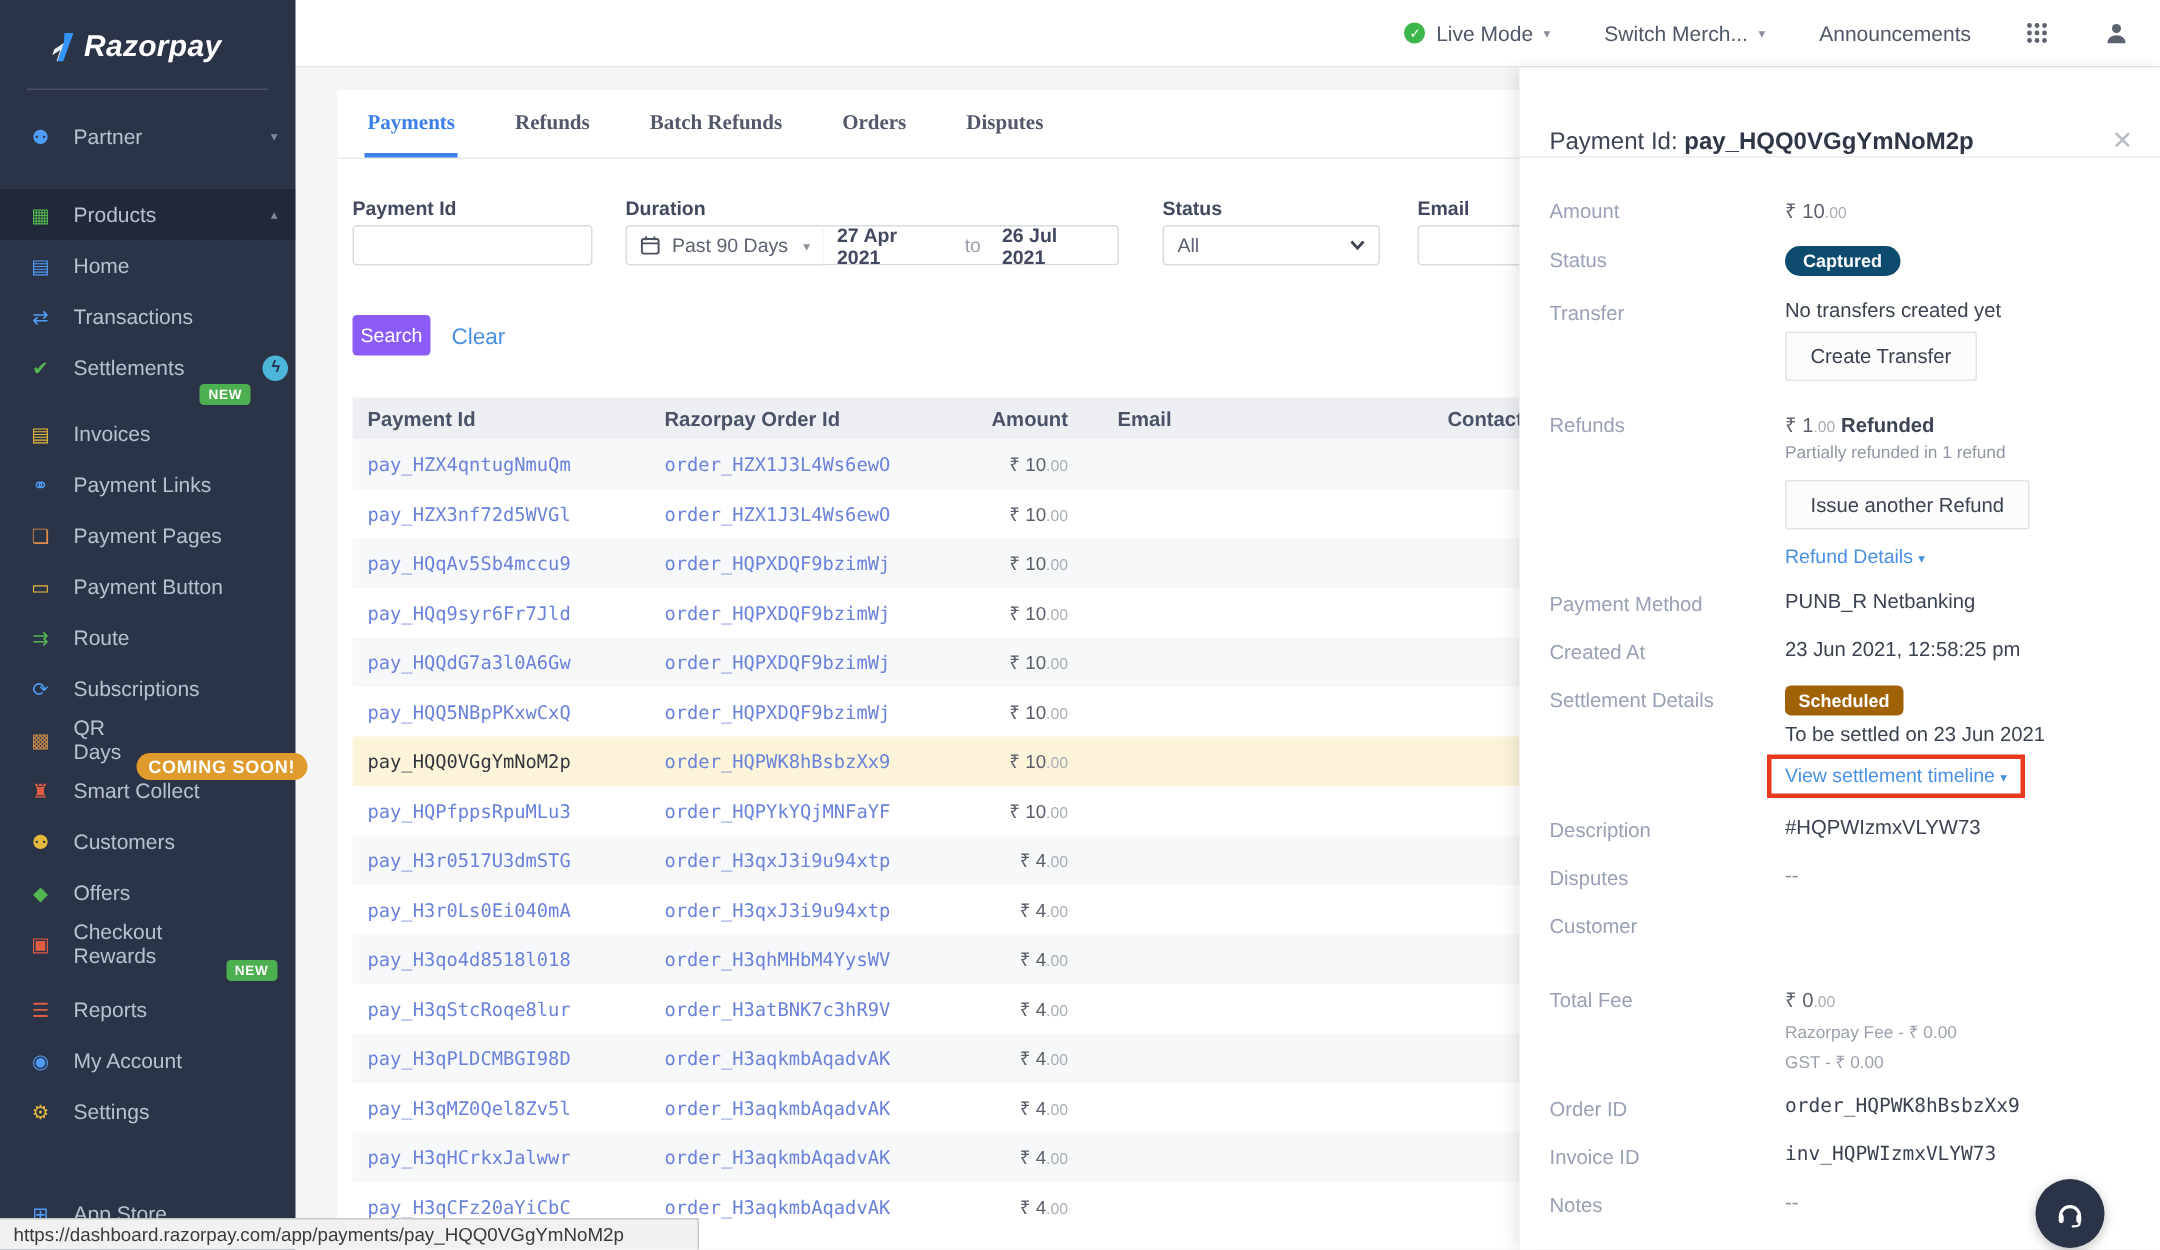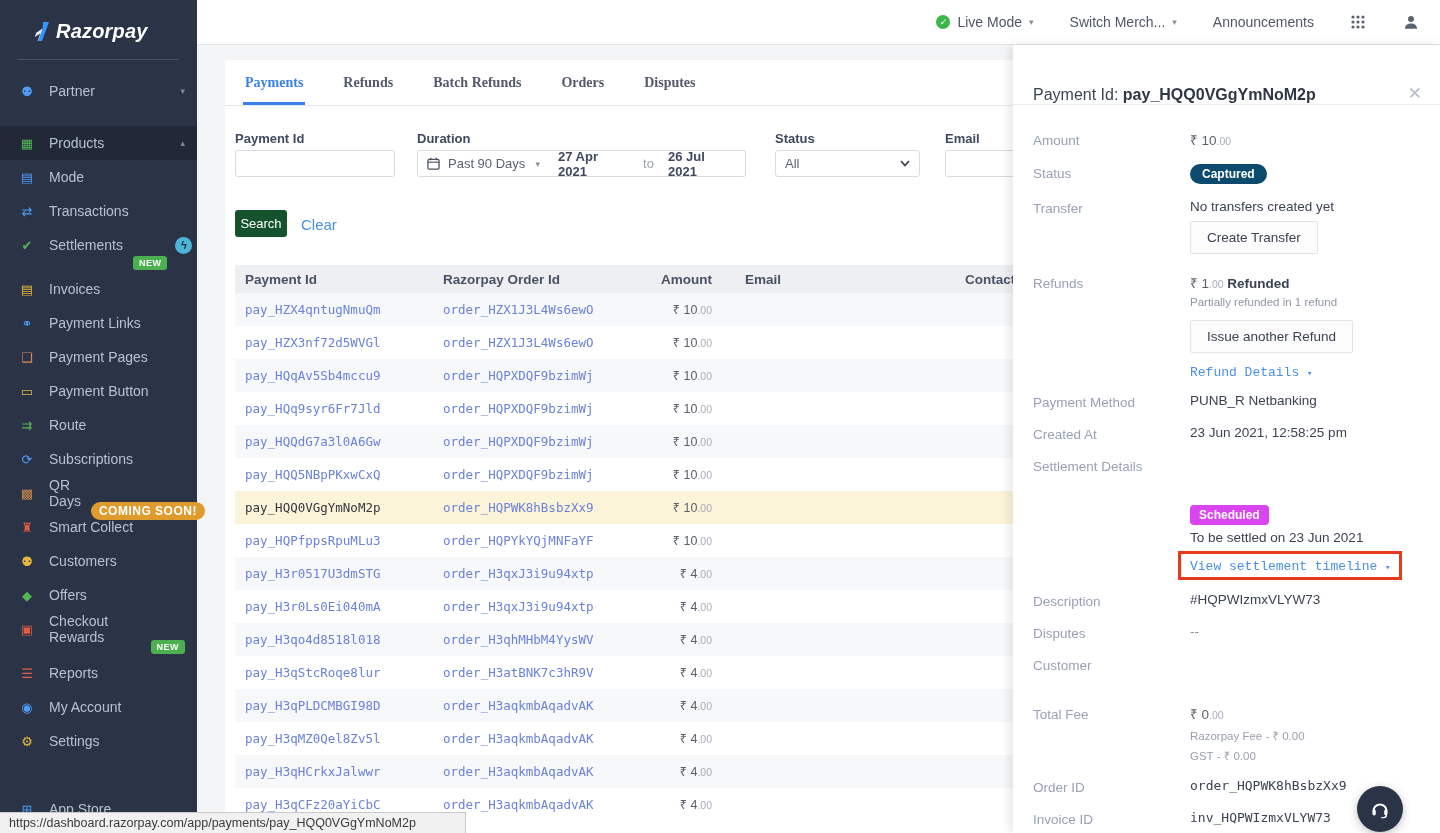--- a/index.html
+++ b/index.html
@@ -33,21 +33,21 @@
   .tabs { display:flex; gap:36px; padding:0 0 0 18px; height:46px; align-items:center; border-bottom:1px solid #e8e9ec;font-family:Liberation Serif, serif; }
   .tab { font-size:14px; font-weight:bold; color:#53596b; padding:14px 2px; cursor:pointer; position:relative; }
   .tab.active { color:#3a80e8; }
   .tab.active::after { content:""; position:absolute; left:0; right:0; bottom:0; height:3px; background:#3a80e8; }
 
   .flabel { position:absolute; font-size:13px; font-weight:bold; color:#414961; }
   .finput { position:absolute; height:27px; border:1px solid #d8dbe1; border-radius:3px; background:#fff; font-size:13px; color:#444; padding:0 8px; }
   .fbox { position:absolute; height:27px; border:1px solid #d8dbe1; background:#fff; display:flex; align-items:center; font-size:13px; color:#5b6273; padding:0 9px; gap:8px; cursor:pointer; }
   .dates b { color:#414961; } .dates .to { color:#9ba1ac; margin:0 6px; }
   .selbox { justify-content:space-between; border-radius:3px; }
-  .btn-search { position:absolute; left:10px; top:150px; width:52px; height:27px; background:#14532d; border:none; border-radius:3px; color:#fff; font-size:13px; cursor:pointer; }
+  .btn-search { position:absolute; left:10px; top:150px; width:52px; height:27px; background:#8b5cf6; border:none; border-radius:3px; color:#fff; font-size:13px; cursor:pointer; }
   .link { color:#4a90e2; cursor:pointer; font-size:15px; }
   .btn-clear { position:absolute; left:76px; top:156px; }
 
   
   .ptable { position:absolute; left:10px; top:205px; width:778px; }
   .thead { display:flex; align-items:center; height:28px; background:#edeff2; font-size:13.5px; font-weight:bold; color:#4a5268; }
   .trow { display:flex; align-items:center; height:33px; font-size:12.5px; cursor:pointer; }
   .trow:nth-child(odd) { background:#f7f8fa; }
   .trow.selected { background:#fcf4d9; }
   .c1 { width:208px; padding-left:10px; flex:none; }
@@ -65,21 +65,21 @@
   .panel-title { font-size:16px; color:#3c4454; }
   .panel-title b { color:#2f3645; }
   .panel-close { margin-left:auto; color:#b7bcc6; font-size:17px; cursor:pointer; }
   .panel-body { padding:26px 20px 0 20px; }
   .prow { display:flex; margin-bottom:15px; }
   .plabel { width:157px; flex:none; font-size:13.5px; color:#99a1b6; padding-top:2px; }
   .pval { font-size:13.5px; color:#3b4352; }
   .pill { display:inline-block; color:#fff; font-size:12px; font-weight:bold; padding:3px 12px; border-radius:11px; }
   .pbtn { display:inline-block; background:#fcfcfd; border:1px solid #e2e3e7; border-radius:2px; padding:8px 16px; font-size:13.5px; color:#3b4352; cursor:pointer; }
   .subnote { font-size:11.5px; color:#8f96a5; margin-top:4px; }
-  .plink { font-size:13px;font-family:Liberation Mono, monospace; }
+  .plink { font-size:13px; }
   .redbox { display:inline-block; border:3px solid #e8391d; padding:2px 9px 3px 9px; margin-left:-12px; }
   .feeline { font-size:11.5px; color:#9aa0ad; margin-top:5px; }
   .dash { color:#8b919d; }
 
   
   .fab { position:absolute; left:1357px; top:786px; width:46px; height:46px; border-radius:50%; background:#2b3447; display:flex; align-items:center; justify-content:center; cursor:pointer; z-index:9; box-shadow:0 2px 8px rgba(0,0,0,.25); }
   .statusbar { position:absolute; left:0; bottom:0; height:21px; width:466px; background:#f1f1f1; border-top:1px solid #c9c9c9; border-right:1px solid #c9c9c9; display:flex; align-items:center; padding:0 9px; font-size:12.5px; color:#3a3a3a; z-index:10; }
 </style>
 </head>
 <body>
@@ -100,21 +100,21 @@
         <span class="scaret">▾</span>
       </div>
       <div class="sgap-lg"></div>
       <div class="srow active">
         <span class="sicon" style="color: rgb(83, 182, 83);">▦</span>
         <span>Products</span>
         <span class="scaret">▴</span>
       </div>
       <div class="srow">
         <span class="sicon" style="color: rgb(79, 156, 247);">▤</span>
-        <span>Mode</span>
+        <span>Home</span>
       </div>
       <div class="srow">
         <span class="sicon" style="color: rgb(79, 156, 247);">⇄</span>
         <span>Transactions</span>
       </div>
       <div class="srow">
         <span class="sicon" style="color: rgb(83, 182, 83);">✔</span>
         <span>Settlements</span>
         <span class="sbadge" style="background: rgb(76, 175, 80);">NEW</span>
         <span class="sbolt">ϟ</span>
@@ -435,21 +435,21 @@
       </div>
 
     <div class="prow">
         <div class="plabel">Created At</div>
       <div class="pval">23 Jun 2021, 12:58:25 pm</div>
       </div>
 
     <div class="prow" style="margin-bottom:12px;">
         <div class="plabel">Settlement Details</div>
       <div>
-        <span class="pill" style="background:#d946ef; border-radius:4px; padding:3px 9px;margin-top:48px;">Scheduled</span>
+        <span class="pill" style="background:#a16207; border-radius:4px; padding:3px 9px;">Scheduled</span>
         <div class="pval" style="margin-top:5px;">To be settled on 23 Jun 2021</div>
         <div style="margin-top:6px;"><span class="redbox"><span class="link plink"><span>View settlement timeline</span> <span style="font-size:9px;">▾</span></span></span></div>
       </div>
       </div>
 
     <div class="prow">
         <div class="plabel">Description</div>
       <div class="pval">#HQPWIzmxVLYW73</div>
       </div>
 

